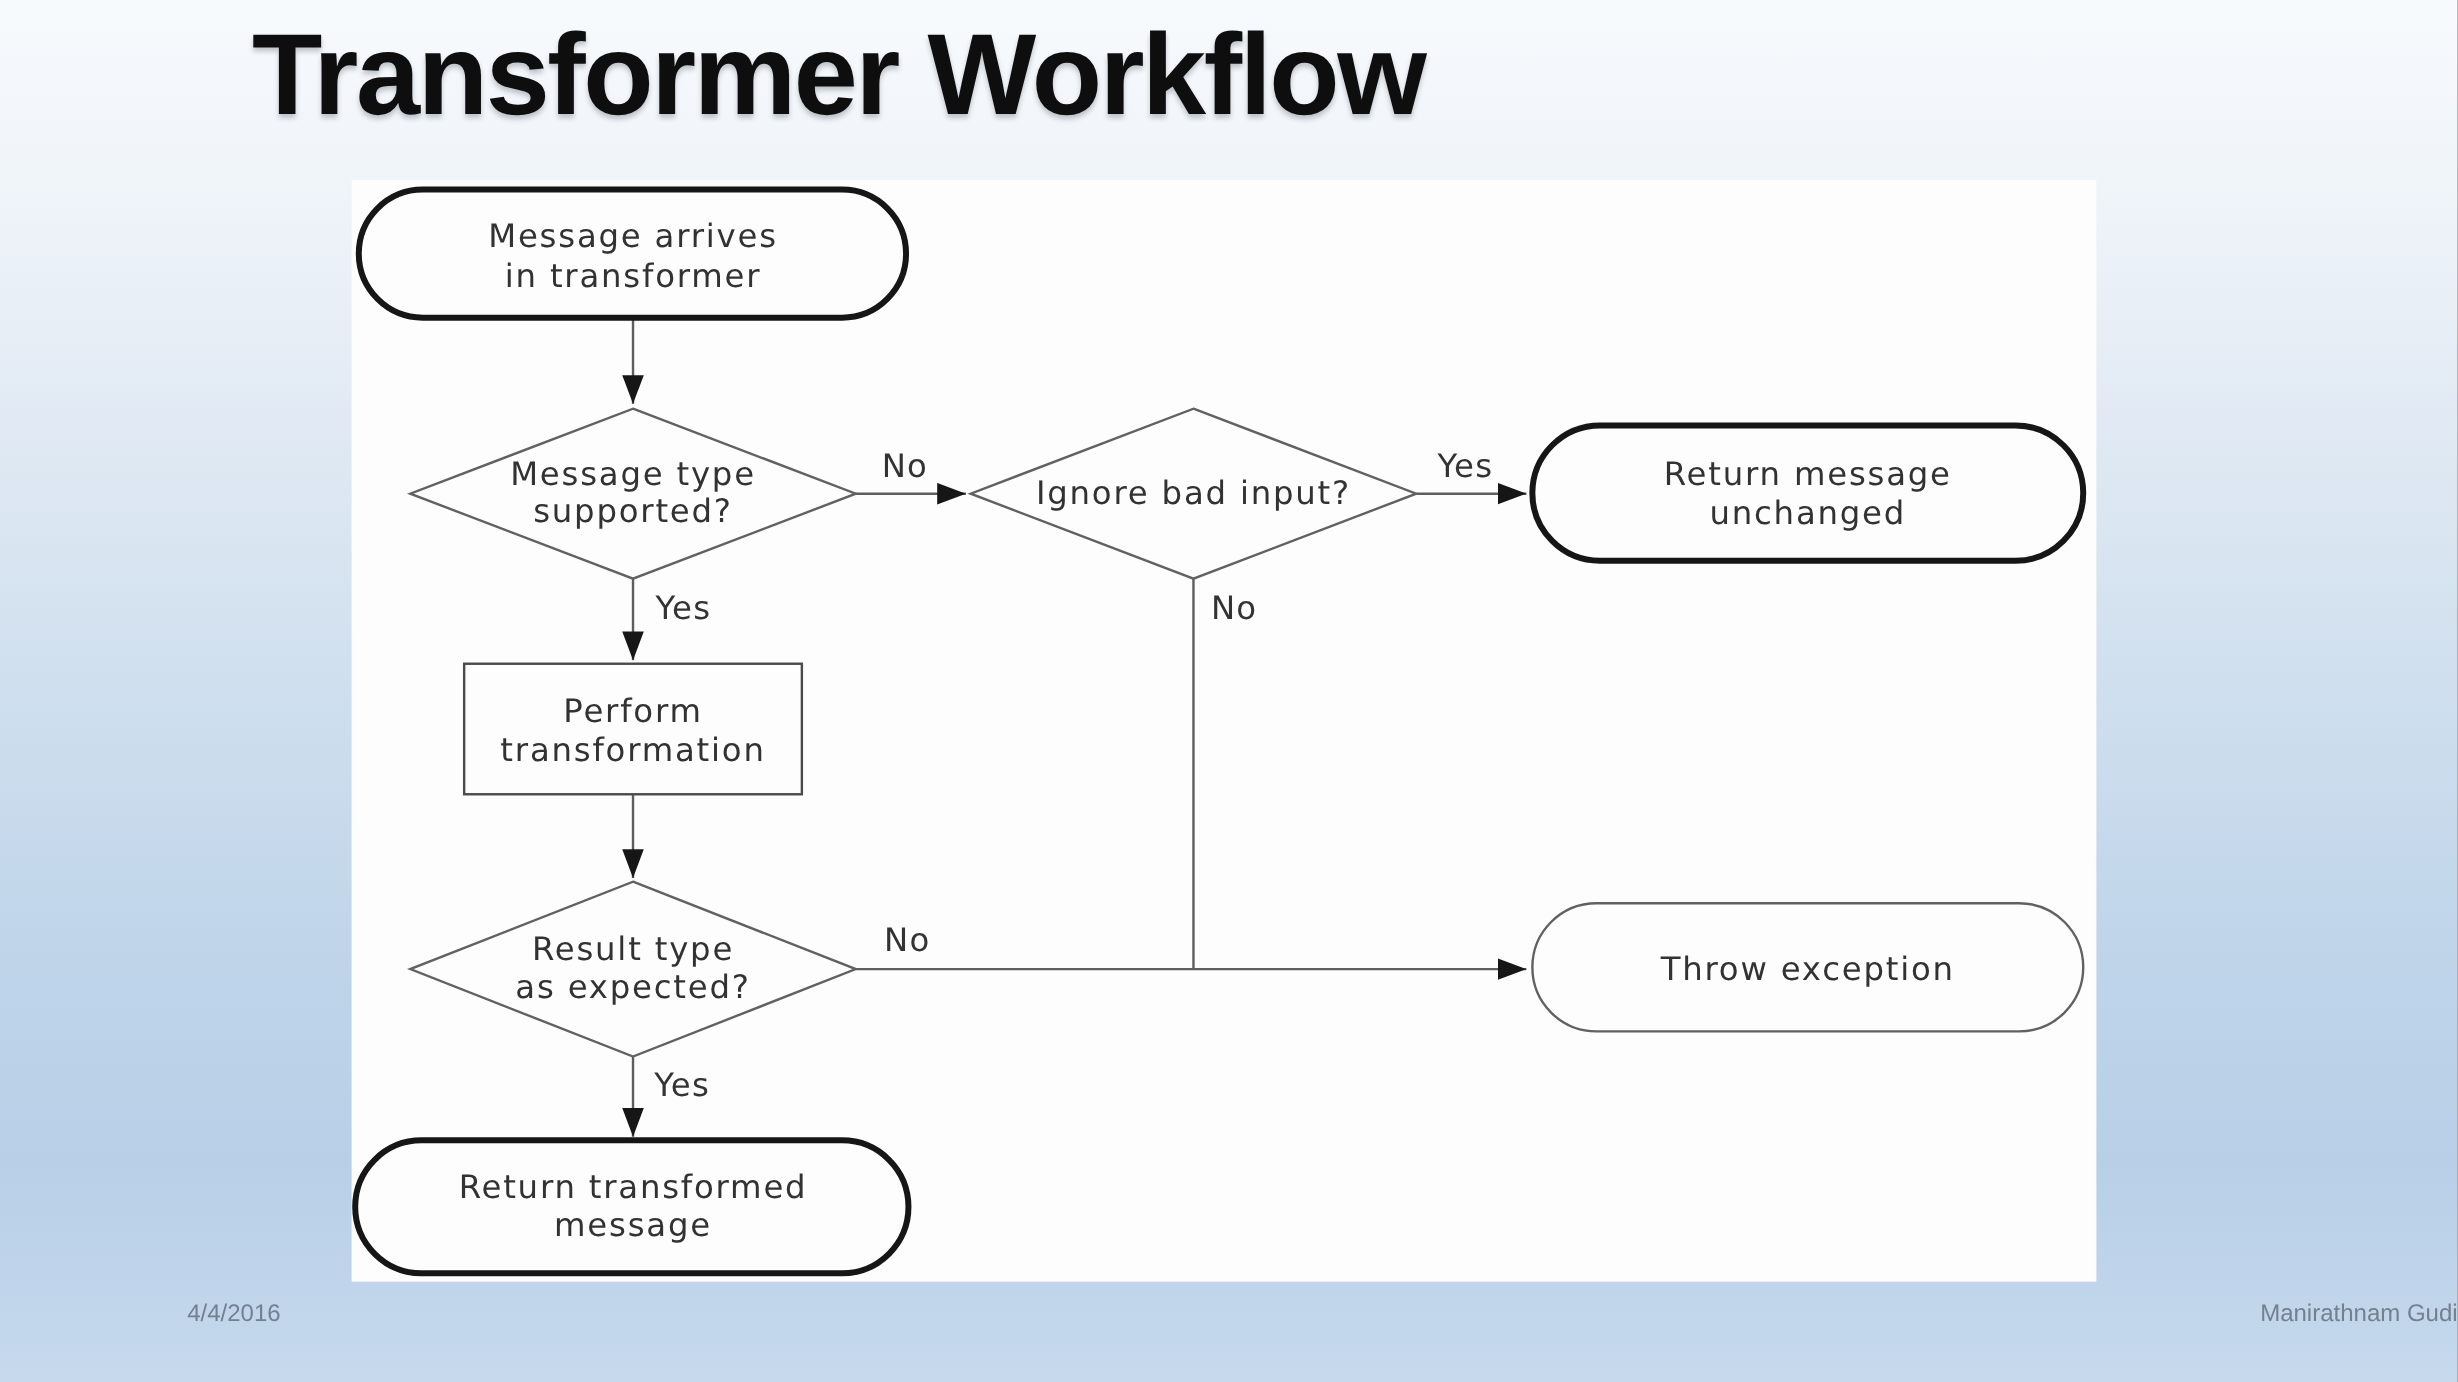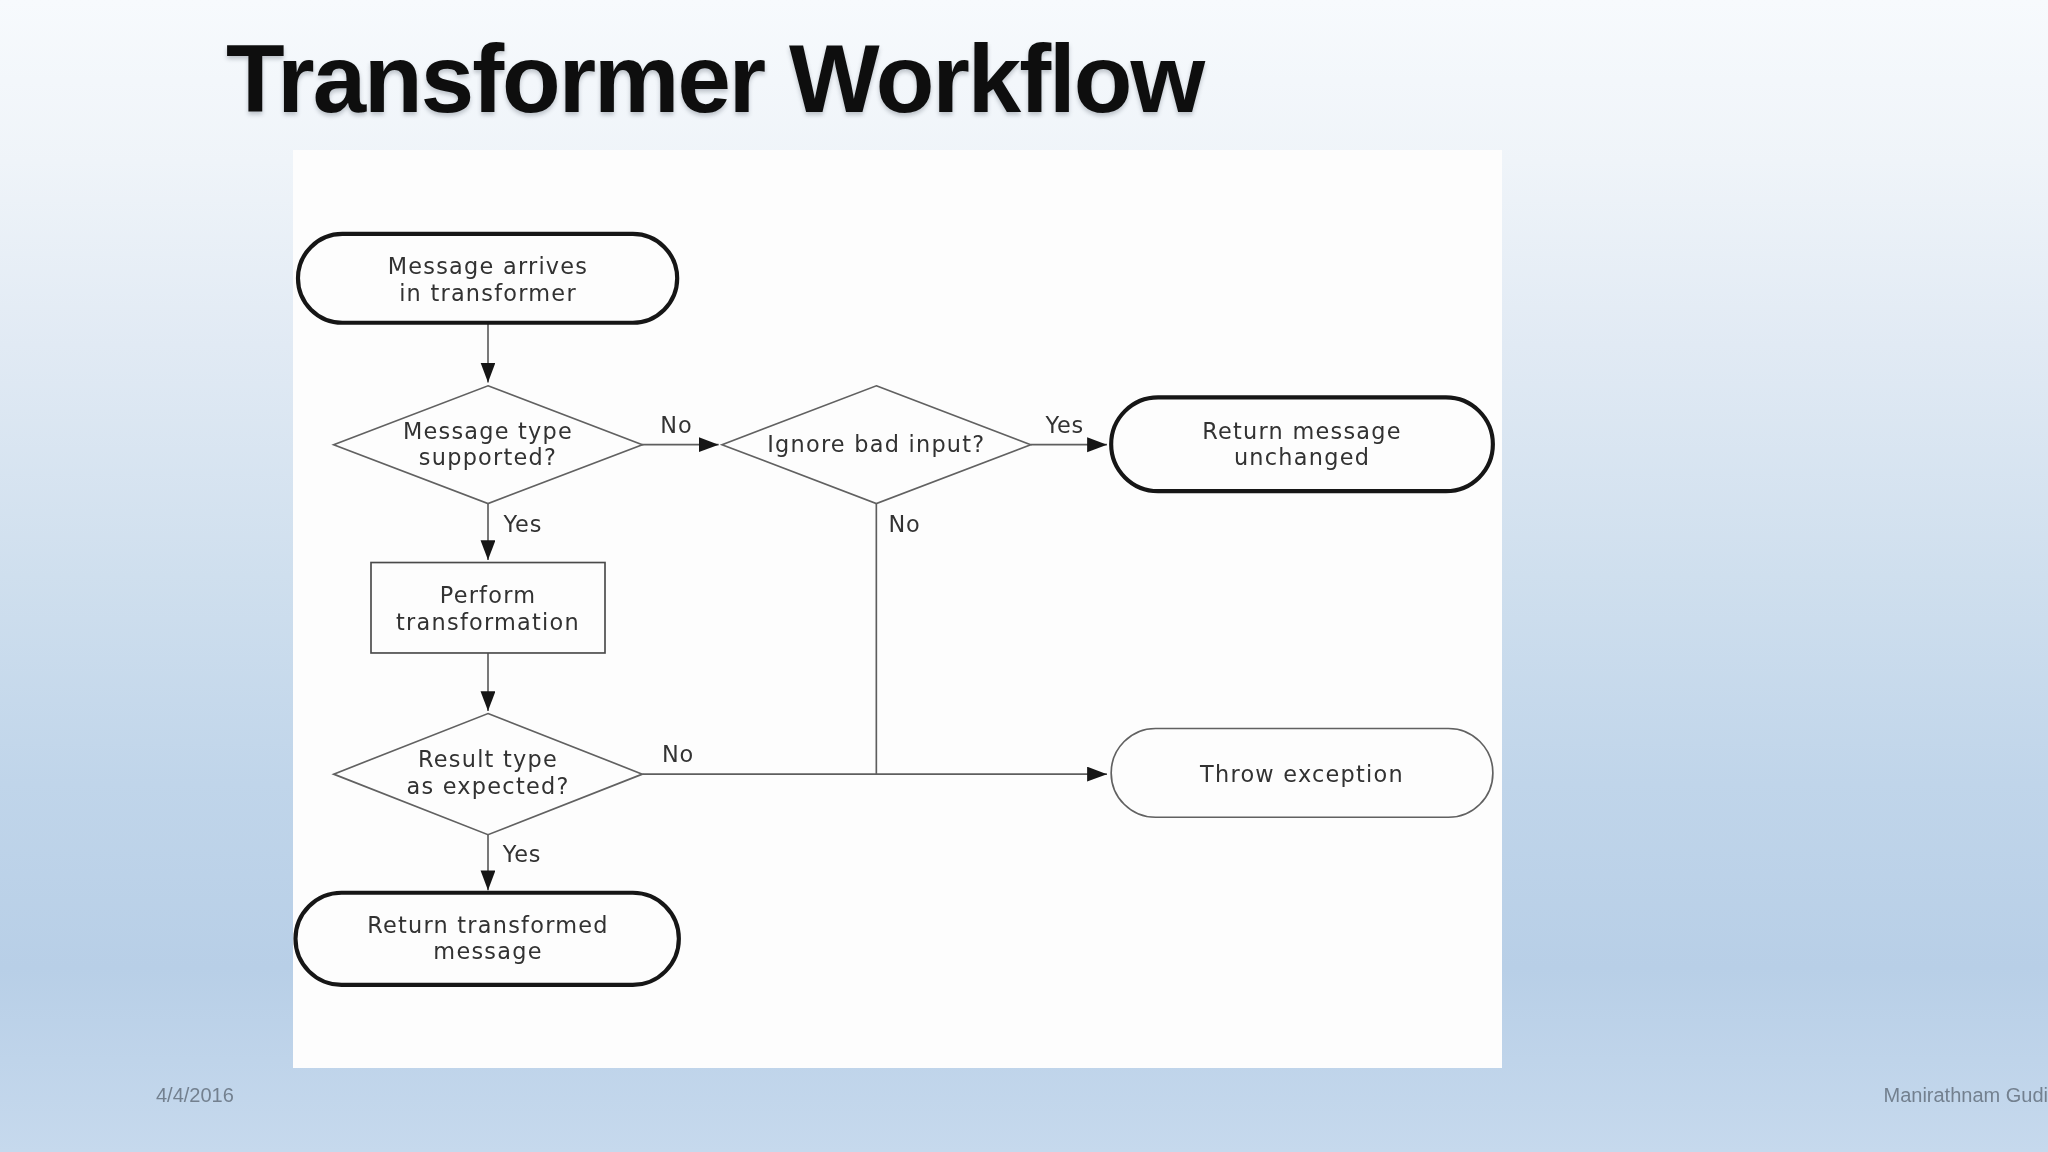--- a/index.html
+++ b/index.html
@@ -4,27 +4,27 @@
 <style>
   html,body { margin:0; padding:0; background:#888; }
   .slide {
     position:relative; width:2048px; height:1152px; overflow:hidden;
     background:linear-gradient(to bottom,
       #f7fafd 0%, #eff4f9 14%, #e1eaf4 30%, #cfdfee 50%,
       #c0d5ea 68%, #b8cfe7 84%, #c6d9ed 100%);
     font-family:"Liberation Sans", sans-serif;
   }
   .title {
-    position:absolute; left:210px; top:8px; margin:16px;
+    position:absolute; left:210px; top:8px; margin:0;
     font-size:96px; font-weight:600; letter-spacing:-2px;
     color:#0e0e0e; white-space:nowrap;
     text-shadow:0 3px 4px rgba(50,60,75,0.28);
   }
   .canvas {
-    position:absolute; left:293px; top:150px; width:1209px; height:918px;
+    position:absolute; left:293px; top:150px; width:1454px; height:918px;
     background:#fdfdfd;
   }
   .canvas svg { display:block; width:100%; height:100%; }
   .fc-text {
     font-family:"DejaVu Sans", sans-serif; font-size:27px;
     letter-spacing:1.5px; fill:#323232; text-anchor:middle;
   }
   .edge-label {
     font-family:"DejaVu Sans", sans-serif; font-size:27px;
     letter-spacing:1px; fill:#333333; text-anchor:middle;

